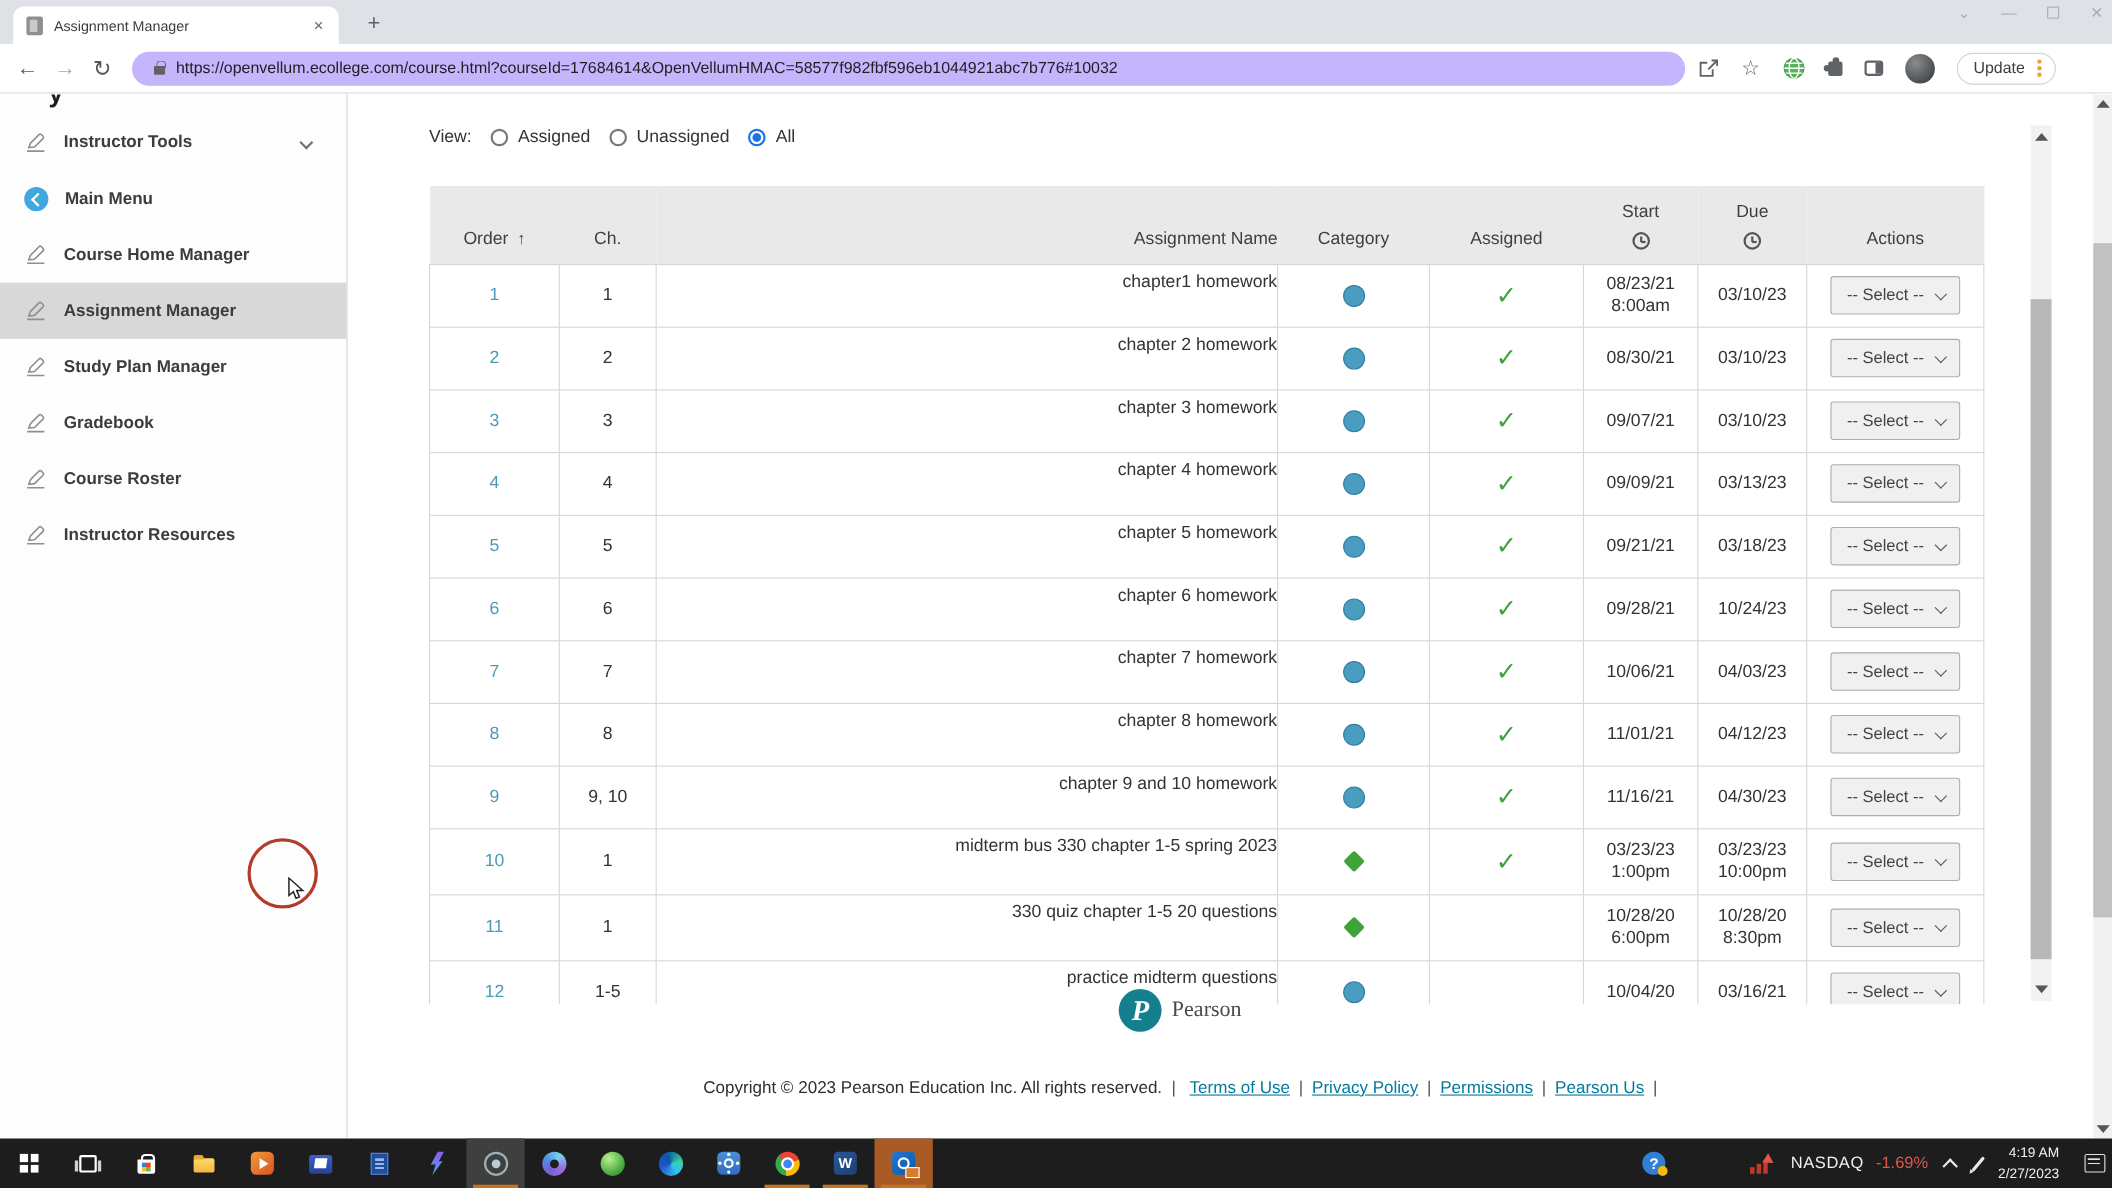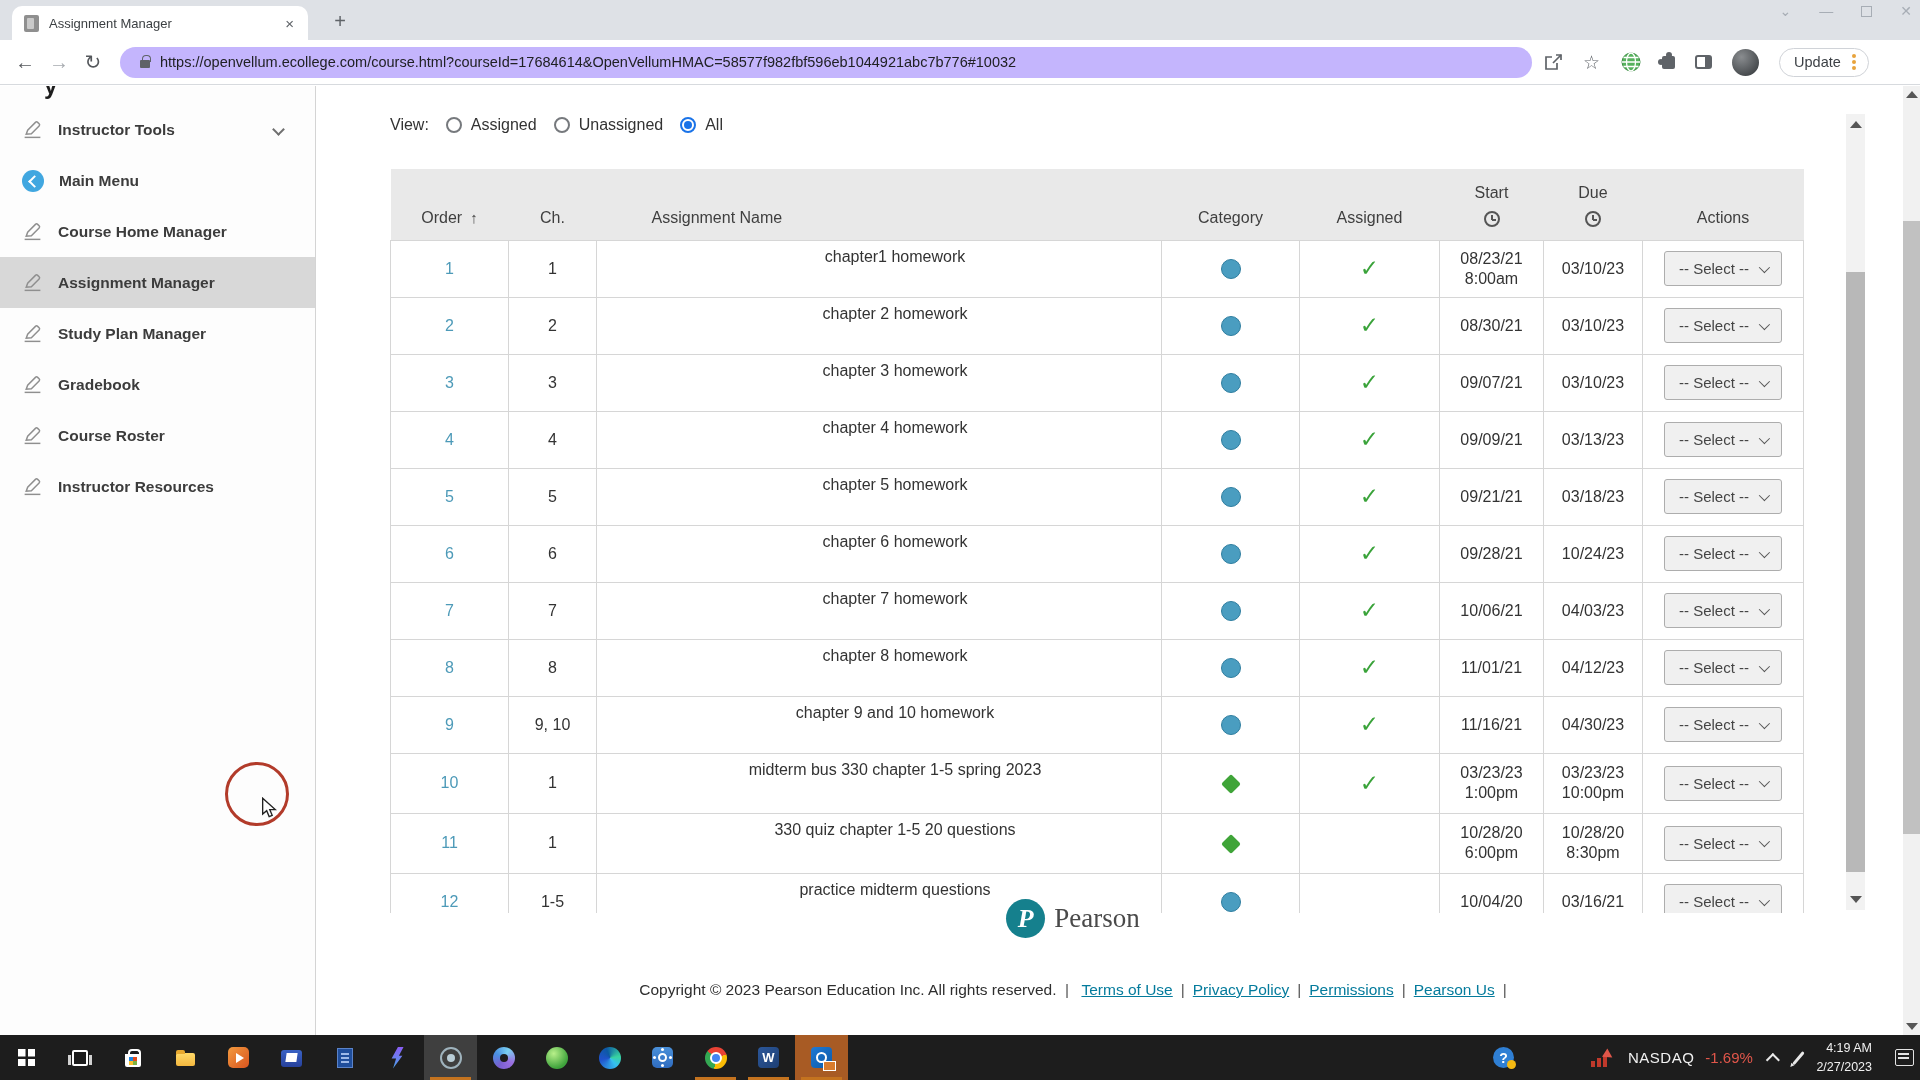--- a/index.html
+++ b/index.html
@@ -57,47 +57,47 @@
   .view-row { position:absolute; left:74px; top:30px; display:flex; align-items:center; gap:9px; font-size:16px; color:#333; }
   .radio { width:16px; height:16px; border:2px solid #76797d; border-radius:50%; background:#fff; margin-left:8px; }
   .radio.sel { border-color:#1a73e8; position:relative; }
   .radio.sel::after { content:""; position:absolute; left:2px; top:2px; width:8px; height:8px; border-radius:50%; background:#1a73e8; }
 
   .table-viewport { position:absolute; left:74px; top:83px; width:1415px; height:744px; overflow:hidden; }
   table.asg { border-collapse:collapse; table-layout:fixed; width:1413px; }
   col.c-order{width:118px} col.c-ch{width:88px} col.c-name{width:565px} col.c-cat{width:138px} col.c-asg{width:140px} col.c-start{width:104px} col.c-due{width:99px} col.c-act{width:161px}
   thead th { background:#e9e9e9; height:71px; font-weight:normal; font-size:16px; color:#3f3f3f; vertical-align:bottom; padding-bottom:13px; }
   th .hstack { display:flex; flex-direction:column; align-items:center; gap:9px; }
-  th.h-name { text-align:left; padding-left:55px; }
+  th.h-name { text-align:right; padding-left:55px; }
   th .sortwrap { display:inline-flex; align-items:center; gap:8px; }
   .sort-arrow { font-size:15px; color:#4a4a4a; }
   .clock { width:16px; height:16px; border:2px solid #555; border-radius:50%; position:relative; }
   .clock::before { content:""; position:absolute; left:5px; top:2px; width:2px; height:5px; background:#555; }
   .clock::after { content:""; position:absolute; left:6px; top:6px; width:4px; height:2px; background:#555; }
   tbody td { border:1px solid #d6d6d6; font-size:16px; color:#333; text-align:center; vertical-align:middle; }
   tbody tr { height:57px; }
   tbody tr.tall { height:60px; }
-  td.t-name { text-align:center; vertical-align:top; padding:7px 0 0 32px; }
+  td.t-name { text-align:right; vertical-align:top; padding:7px 0 0 32px; }
   td a.order-link { color:var(--link-blue); text-decoration:none; }
   .cat-circle { display:inline-block; width:20px; height:20px; border-radius:50%; background:var(--cat-circle); border:1.5px solid #2f7ea0; vertical-align:middle; }
   .cat-diamond { display:inline-block; width:14px; height:14px; background:var(--cat-diamond); transform:rotate(45deg); border-radius:2px; vertical-align:middle; }
   .check { font-size:23px; color:var(--check-green); }
   .dt-line { line-height:1.25; }
   .select-btn { width:118px; height:35px; background:#f0f0f0; border:1px solid #adadad; border-radius:3px; font-family:"Liberation Sans",sans-serif; font-size:15px; color:#444; display:inline-flex; align-items:center; justify-content:center; gap:10px; }
   .caret { width:8px; height:8px; border-right:1.7px solid #555; border-bottom:1.7px solid #555; transform:rotate(45deg) translateY(-2px); }
 
   
   .inner-sb { position:absolute; left:1530px; top:28px; width:19px; height:796px; background:#f2f2f2; }
   .sb-up { position:absolute; top:7px; left:3.5px; width:0; height:0; border-left:6px solid transparent; border-right:6px solid transparent; border-bottom:7px solid #565656; }
   .sb-down { position:absolute; bottom:7px; left:3.5px; width:0; height:0; border-left:6px solid transparent; border-right:6px solid transparent; border-top:7px solid #565656; }
   .inner-sb .sb-thumb { position:absolute; left:0; top:158px; width:19px; height:600px; background:#b8b8b8; }
 
   .pearson-logo { position:absolute; left:0; right:90px; top:813px; display:flex; align-items:center; justify-content:center; gap:9px; }
   .p-circle { width:39px; height:39px; border-radius:50%; background:var(--pearson-teal); color:#fff; font-family:"Liberation Serif",serif; font-style:italic; font-weight:bold; font-size:26px; display:flex; align-items:center; justify-content:center; }
-  .p-word { font-family:"Liberation Serif",serif; font-size:27px; color:#4a4a4a; }
+  .p-word { font-family:"Liberation Serif",serif; font-size:20px; color:#4a4a4a; }
   .footer-line { position:absolute; left:0; right:90px; top:895px; text-align:center; font-size:15.5px; color:#2e2e2e; }
   .footer-line a { color:var(--accent-teal); text-decoration:underline; margin:0 8px; }
   .footer-line .sep { color:#555; }
 
   
   .page-sb { position:absolute; right:0; top:0; width:17px; height:100%; background:#f1f1f1; }
   .page-sb .sb-up { left:2.5px; top:5px; }
   .page-sb .sb-down { left:2.5px; bottom:5px; }
   .page-sb .sb-thumb { position:absolute; left:0; top:135px; width:17px; height:613px; background:#c1c1c1; }
 

